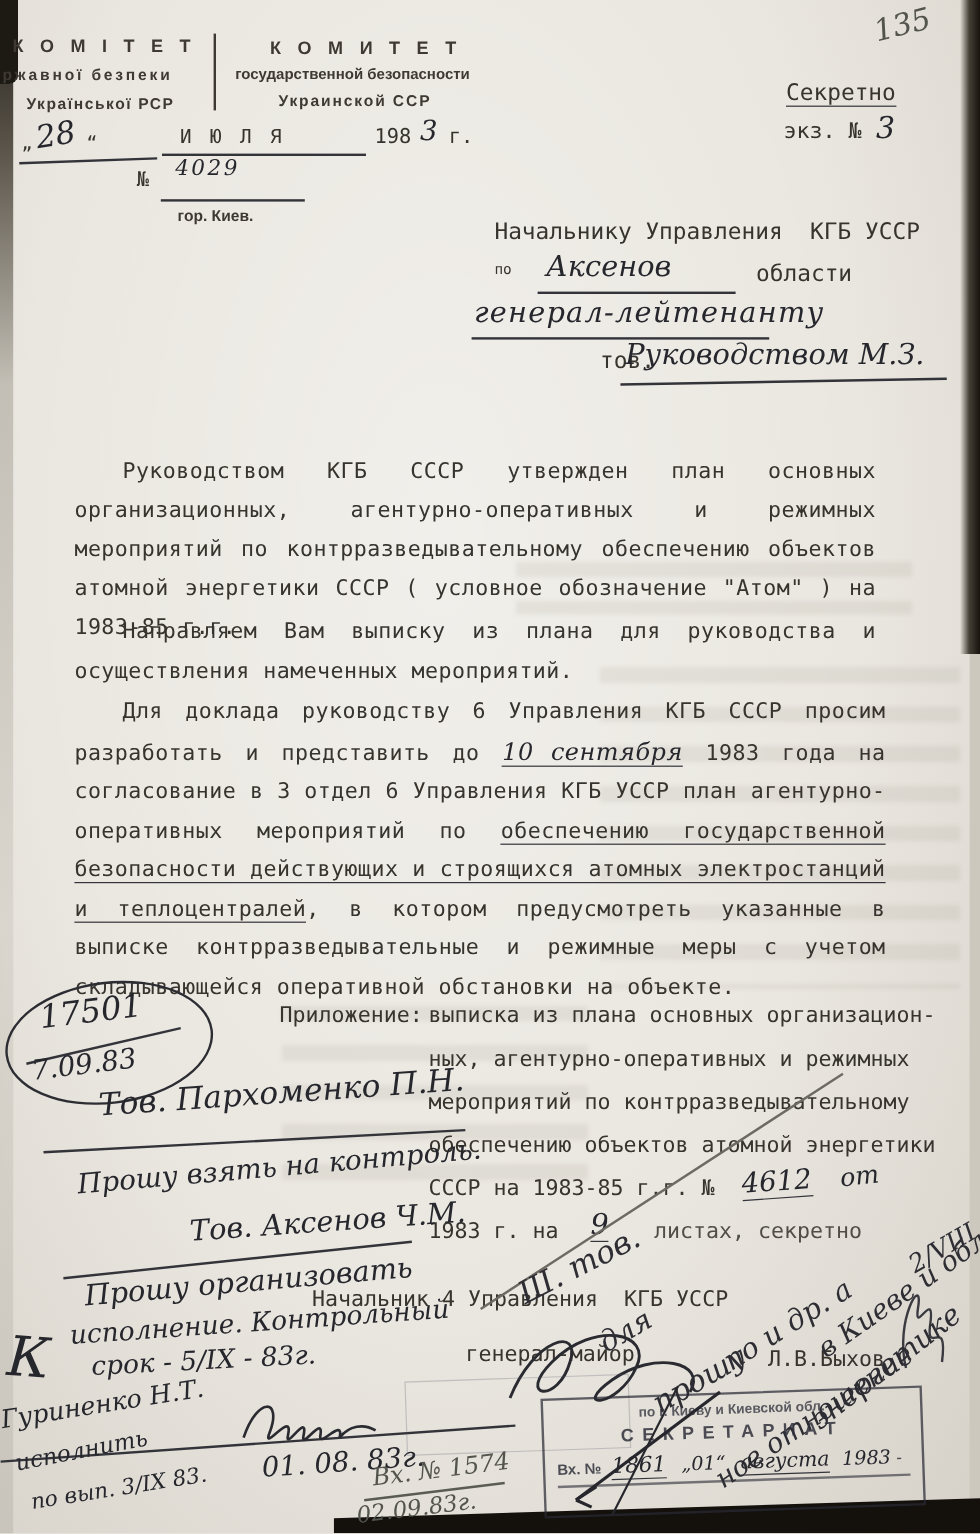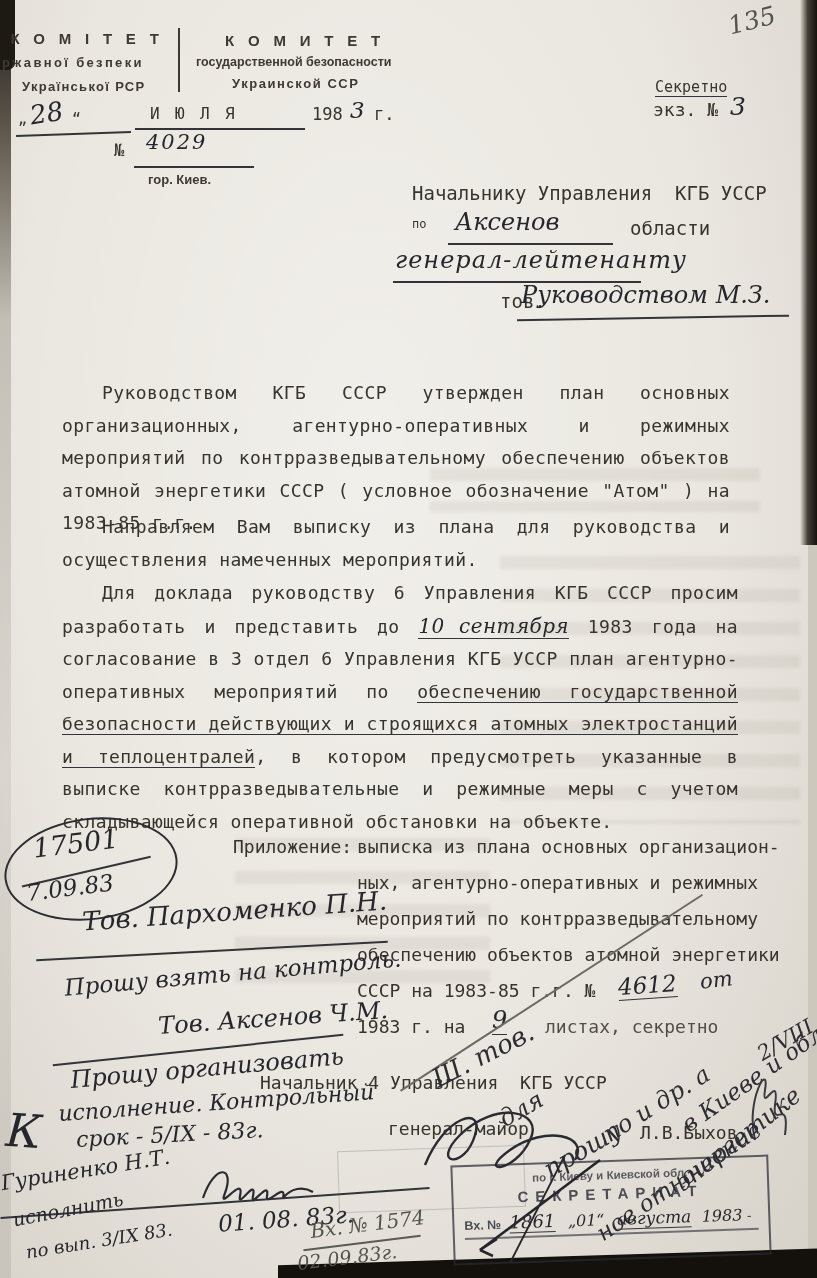--- a/index.html
+++ b/index.html
@@ -63,25 +63,25 @@
 <span class="abs hand" style="left:30px;top:98px;font-size:26px;transform:rotate(-9deg);">28</span>
 <span class="abs typed" style="left:72px;top:110px;font-size:15px;">“</span>
 <div class="hline" style="left:16px;top:133px;width:115px;transform:rotate(-2deg);"></div>
 <span class="abs typed" style="left:150px;top:104px;font-size:16px;letter-spacing:.18em;">И Ю Л Я</span>
 <span class="abs typed" style="left:312px;top:104px;font-size:17px;">198</span>
 <span class="abs hand" style="left:350px;top:97px;font-size:23px;">3</span>
 <span class="abs typed" style="left:374px;top:104px;font-size:17px;">г.</span>
 <div class="hline" style="left:135px;top:128px;width:170px;"></div>
 
 <span class="abs typed" style="left:114px;top:140px;font-size:17px;">№</span>
-<span class="abs hand" style="left:146px;top:130px;font-size:21px;letter-spacing:2px;">4029</span>
+<span class="abs hand" style="left:146px;top:130px;font-size:18px;letter-spacing:2px;">4029</span>
 <div class="hline" style="left:134px;top:166px;width:120px;"></div>
 <div class="abs lh" style="left:148px;top:172px;font-size:13px;">гор. Киев.</div>
 
-<div class="abs typed uline" style="left:655px;top:78px;font-size:15px;">Секретно</div>
+<div class="abs typed uline" style="left:655px;top:66px;font-size:19px;">Секретно</div>
 <span class="abs typed" style="left:653px;top:99px;font-size:18px;">экз. №</span>
 <span class="abs hand" style="left:730px;top:92px;font-size:25px;">3</span>
 
 <div class="abs typed" style="left:412px;top:182px;font-size:19px;white-space:pre;">Начальнику Управления  КГБ УССР</div>
 <span class="abs typed" style="left:412px;top:217px;font-size:12px;">по</span>
 <span class="abs hand" style="left:455px;top:208px;font-size:24px;">Аксенов</span>
 <div class="hline" style="left:448px;top:243px;width:165px;"></div>
 <span class="abs typed" style="left:630px;top:217px;font-size:19px;">области</span>
 <span class="abs hand" style="left:395px;top:246px;font-size:24px;letter-spacing:1px;">генерал-лейтенанту</span>
 <div class="hline" style="left:393px;top:281px;width:248px;"></div>

